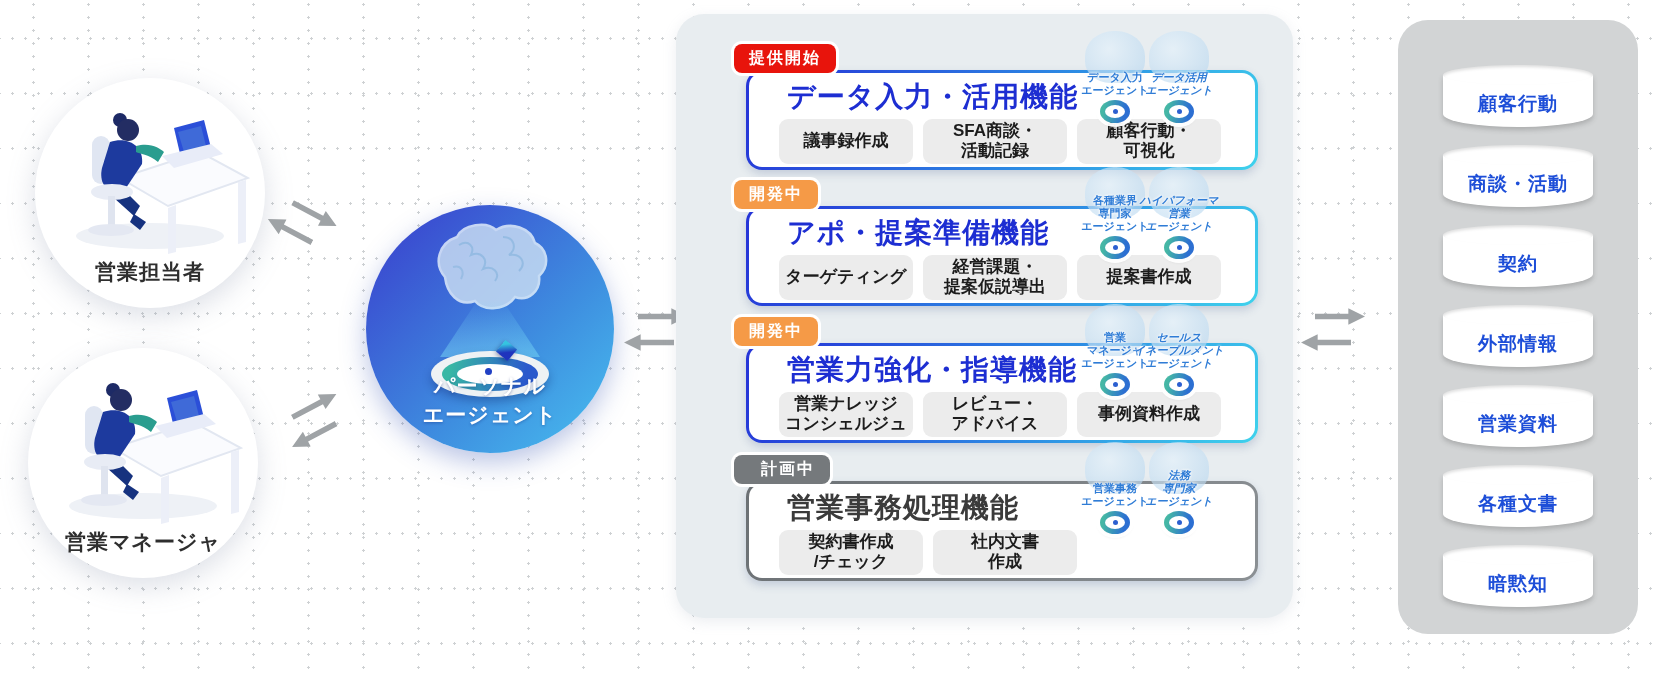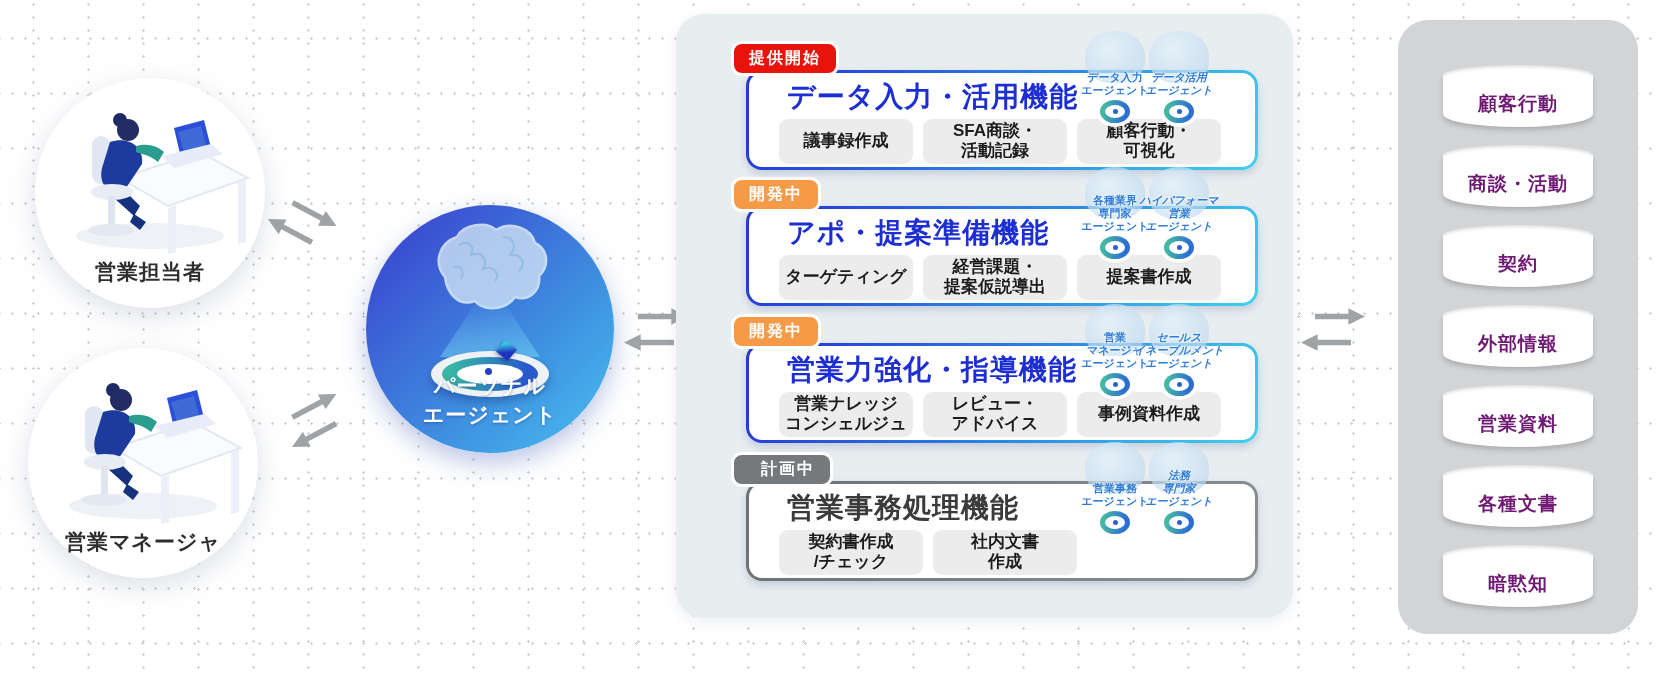--- a/index.html
+++ b/index.html
@@ -148,21 +148,21 @@
     background:#fff; border-radius:0 0 75px 75px / 0 0 13px 13px;
     box-shadow:0 3px 5px rgba(60,60,60,.25);
   }
   .cyl-top {
     position:absolute; left:0; top:-7px; width:150px; height:20px;
     border-radius:50%; background:#fff;
     box-shadow:inset 0 2px 3px rgba(0,0,0,.12);
   }
   .cyl-label {
     position:absolute; inset:0; display:flex; align-items:center; justify-content:center;
-    padding-top:8px; font-size:19px; font-weight:700; color:#701a75; letter-spacing:1px; z-index:2;
+    padding-top:8px; font-size:19px; font-weight:700; color:#1d4ed8; letter-spacing:1px; z-index:2;
   }
 </style>
 </head>
 <body>
 
 <div id="persona1" class="persona">
   <svg width="200" height="170" viewBox="0 0 200 170">
     <ellipse cx="100" cy="146" rx="74" ry="13" fill="#eef1f6"></ellipse>
     <polygon points="70,88 150,62 198,88 118,116" fill="#fafbfe" stroke="#e2e7f1" stroke-width="2"></polygon>
     <polygon points="188,92 196,90 196,152 188,154" fill="#eceff8"></polygon>

